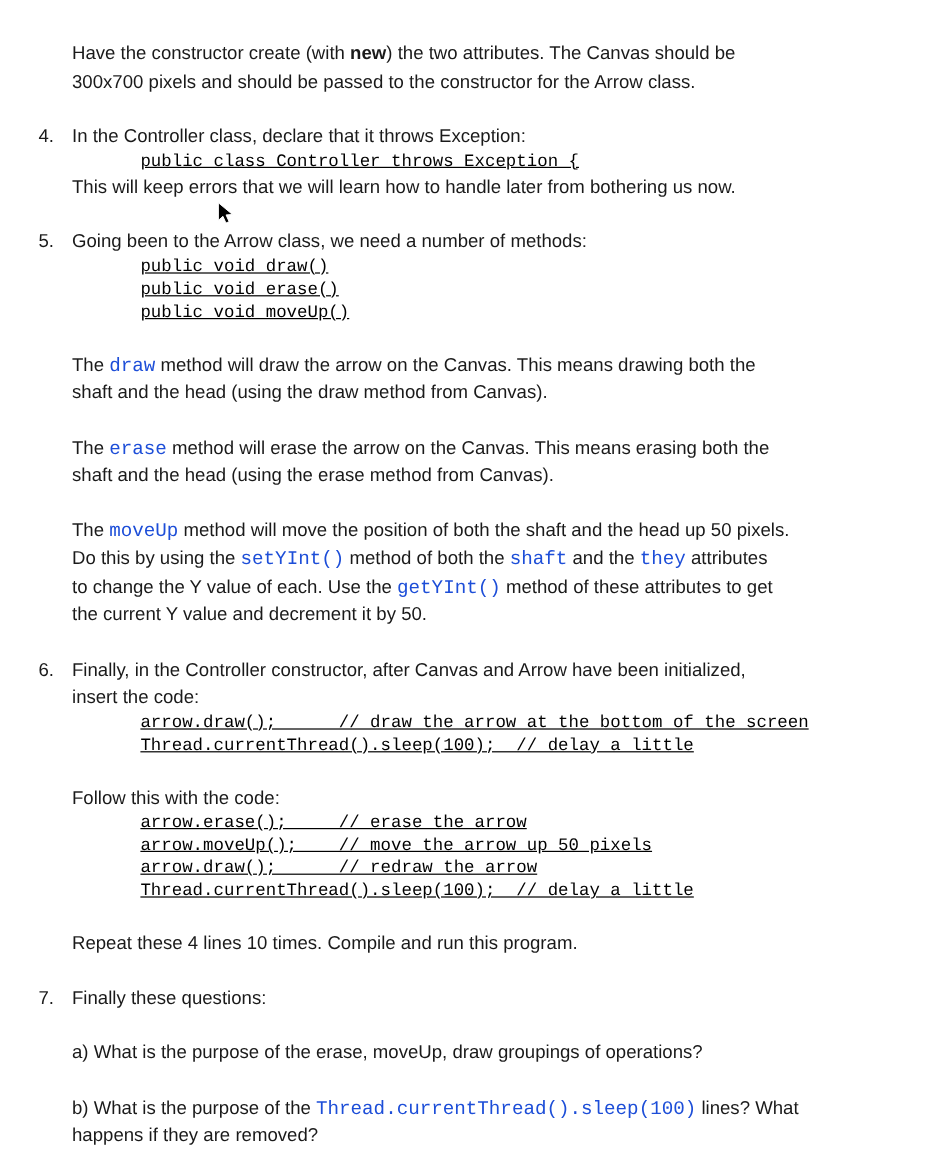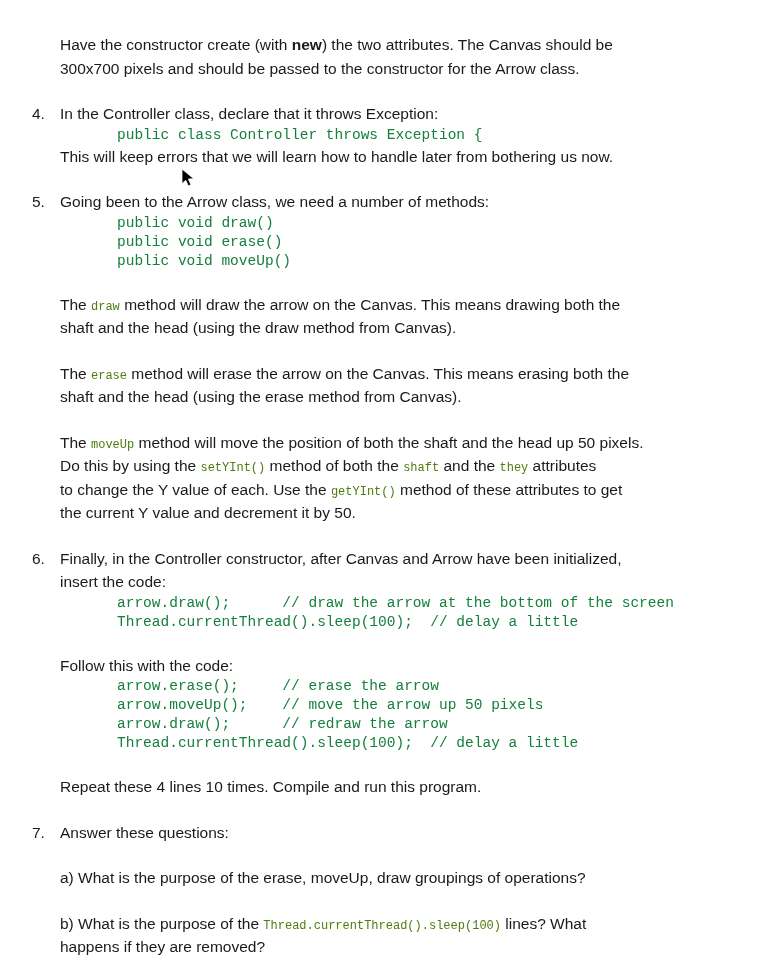--- a/index.html
+++ b/index.html
@@ -31,29 +31,30 @@
     height: 23.5px;
     white-space: pre;
   }
   .spacer { height: 22px; }
   .code-block { margin-left: 57px; }
   .code-line {
     font-family: "Liberation Mono", "DejaVu Sans Mono", monospace;
     font-size: 14.5px;
     line-height: 19px;
     height: 19px;
-    color: #15803d;
+    color: #000000;
     white-space: pre;
+    text-decoration: underline;
   }
   .seg { }
   .seg-bold { font-weight: bold; }
   .seg-code {
     font-family: "Liberation Mono", "DejaVu Sans Mono", monospace;
-    font-size: 12px;
-    color: #4d7c0f;
+    font-size: 16px;
+    color: #1d4ed8;
   }
   .cursor {
     position: absolute;
     pointer-events: none;
   }
 </style>
 </head>
 <body>
 
 <div class="page">
@@ -120,21 +121,21 @@
         <div class="code-line">arrow.draw();      // redraw the arrow</div>
         <div class="code-line">Thread.currentThread().sleep(100);  // delay a little</div>
       </div>
       <div class="spacer"></div>
       <div class="block paragraph">
         <div class="text-line"><span class="seg">Repeat these 4 lines 10 times. Compile and run this program.</span></div>
       </div>
       <div class="spacer"></div>
       <div class="block list-item">
         <span class="num">7.</span>
-        <div class="text-line"><span class="seg">Answer these questions:</span></div>
+        <div class="text-line"><span class="seg">Finally these questions:</span></div>
       </div>
       <div class="spacer"></div>
       <div class="block paragraph">
         <div class="text-line"><span class="seg">a) What is the purpose of the erase, moveUp, draw groupings of operations?</span></div>
       </div>
       <div class="spacer"></div>
       <div class="block paragraph">
         <div class="text-line"><span class="seg">b) What is the purpose of the </span><span class="seg-code">Thread.currentThread().sleep(100)</span><span class="seg"> lines? What</span></div>
         <div class="text-line"><span class="seg">happens if they are removed?</span></div>
       </div>

